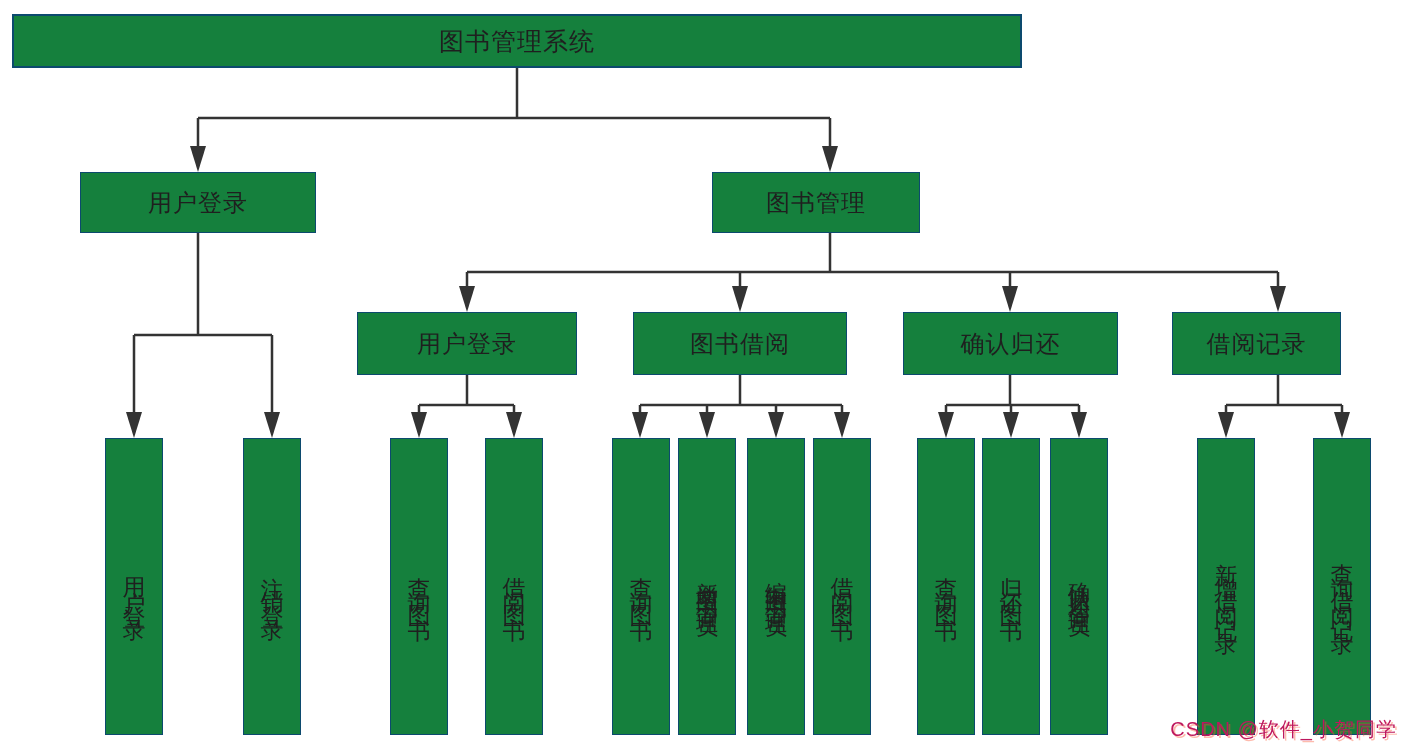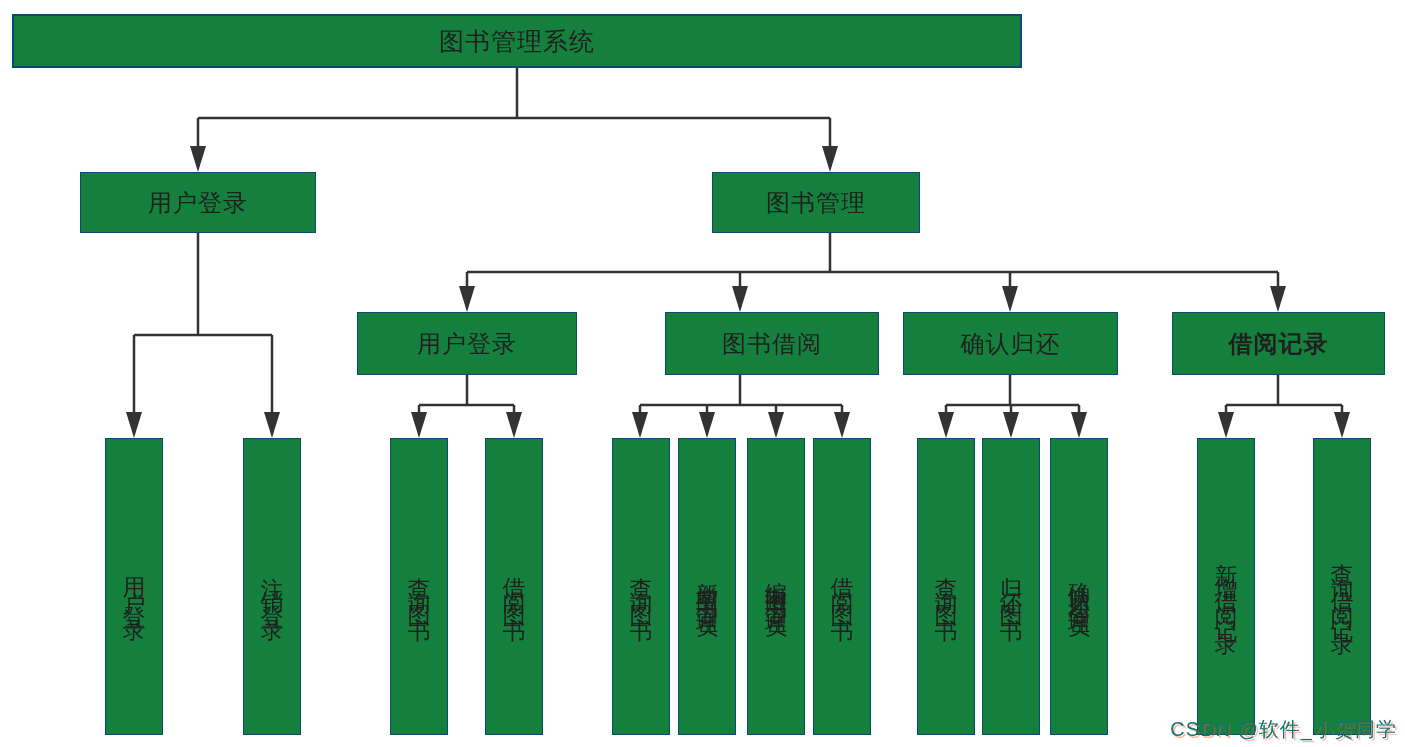--- a/index.html
+++ b/index.html
@@ -48,21 +48,21 @@
   }
   .leaf.dense .vtext {
     font-size: 22px;
     letter-spacing: 5px;
   }
   .watermark {
     position: absolute;
     right: 8px;
     bottom: 4px;
     font-size: 20px;
-    color: #0f766e;
+    color: #be185d;
     letter-spacing: 1px;
     text-shadow: 2px 2px 0 rgba(252, 85, 49, 0.40);
     white-space: nowrap;
   }
 </style>
 </head>
 <body>
 
 <div class="stage">
 
@@ -101,23 +101,23 @@
       <polygon points="1334,412 1350,412 1342,438"></polygon>
     </g>
   </svg>
 
   <div class="box root" style="left:12px; top:14px; width:1010px; height:54px;">图书管理系统</div>
 
   <div class="box lvl" style="left:80px; top:172px; width:236px; height:61px;">用户登录</div>
   <div class="box lvl" style="left:712px; top:172px; width:208px; height:61px;">图书管理</div>
 
   <div class="box lvl" style="left:357px; top:312px; width:220px; height:63px;">用户登录</div>
-  <div class="box lvl" style="left:633px; top:312px; width:214px; height:63px;margin-left:32px;">图书借阅</div>
+  <div class="box lvl" style="left:633px; top:312px; width:214px; height:63px;">图书借阅</div>
   <div class="box lvl" style="left:903px; top:312px; width:215px; height:63px;">确认归还</div>
-  <div class="box lvl" style="left:1172px; top:312px; width:213px; height:63px;font-weight:bold;">借阅记录</div>
+  <div class="box lvl" style="left:1172px; top:312px; width:169px; height:63px;">借阅记录</div>
 
   <div class="box leaf" style="left:105px; top:438px; width:58px; height:297px;">
     <span class="vtext">用户登录</span>
   </div>
   <div class="box leaf" style="left:243px; top:438px; width:58px; height:297px;">
     <span class="vtext">注销登录</span>
   </div>
 
   <div class="box leaf" style="left:390px; top:438px; width:58px; height:297px;">
     <span class="vtext">查询图书</span>

